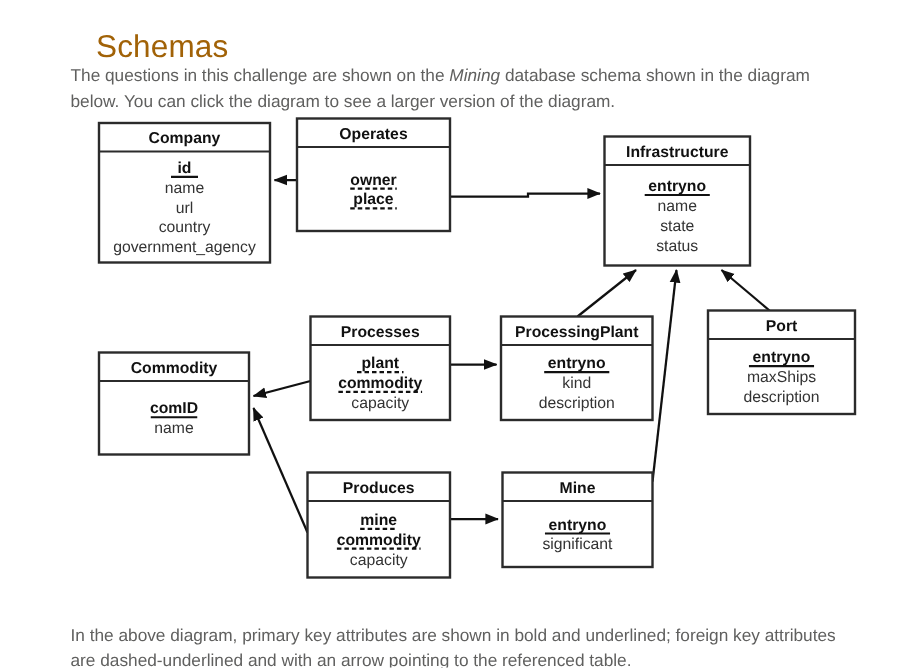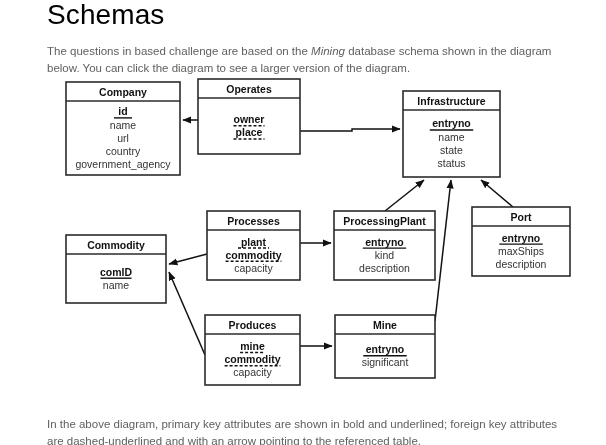--- a/index.html
+++ b/index.html
@@ -17,25 +17,25 @@
   .page {
     position: relative;
     width: 606px;
     height: 445px;
     box-sizing: border-box;
   }
   .page-title {
     position: absolute;
     left: 47px;
     top: 0px;
-    font-size: 28px;
+    font-size: 21px;
     font-weight: 400;
-    color: #000000;
+    color: #a16207;
     letter-spacing: 0.1px;
-    margin: 0;
+    margin: 17px;
     line-height: 30px;
   }
   .intro {
     position: absolute;
     left: 47px;
     top: 31px;
     width: 520px;
     font-size: 11.5px;
     line-height: 17.5px;
     color: #60605f;
@@ -101,21 +101,21 @@
     fill: none;
   }
 </style>
 </head>
 <body>
 
 <div class="page">
 
   <h1 class="page-title">Schemas</h1>
 
-  <p class="intro"><span>The questions in based challenge are based on the </span><em>Mining</em><span> database schema shown in the diagram below. You can click the diagram to see a larger version of the diagram.</span></p>
+  <p class="intro"><span>The questions in this challenge are shown on the </span><em>Mining</em><span> database schema shown in the diagram below. You can click the diagram to see a larger version of the diagram.</span></p>
 
   <div class="diagram-wrap">
     <svg class="er" width="606" height="325" viewBox="0 0 606 325" xmlns="http://www.w3.org/2000/svg">
       <defs>
         <marker id="arrowhead" markerWidth="9" markerHeight="8" refX="8.4" refY="4" orient="auto" markerUnits="userSpaceOnUse">
           <path d="M0,0.4 L9,4 L0,7.6 Z" fill="#111111"></path>
         </marker>
       </defs>
 
       <g>

